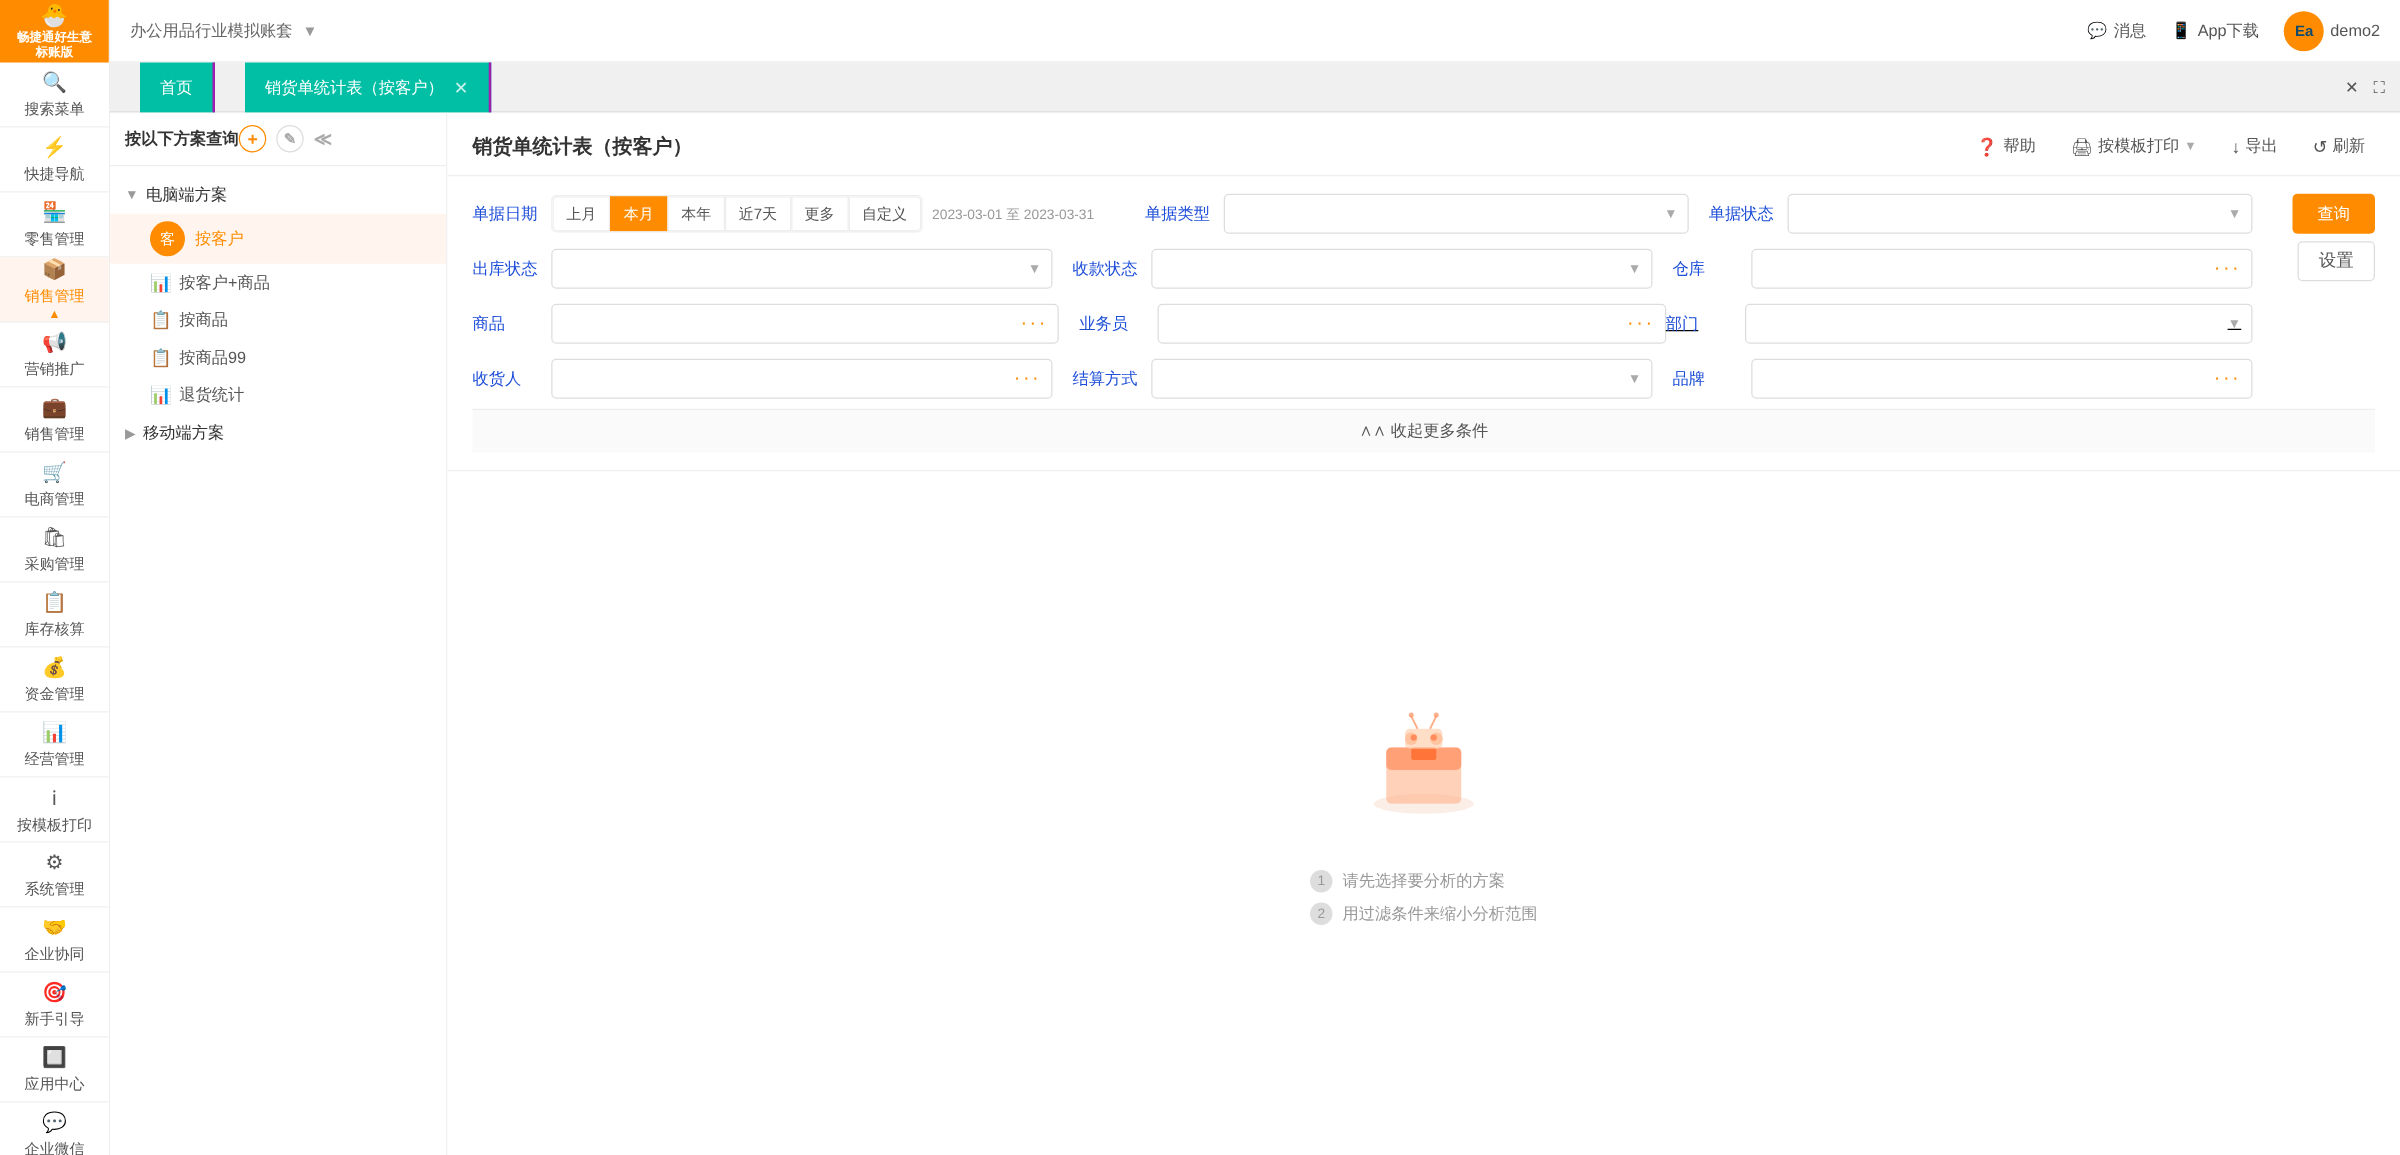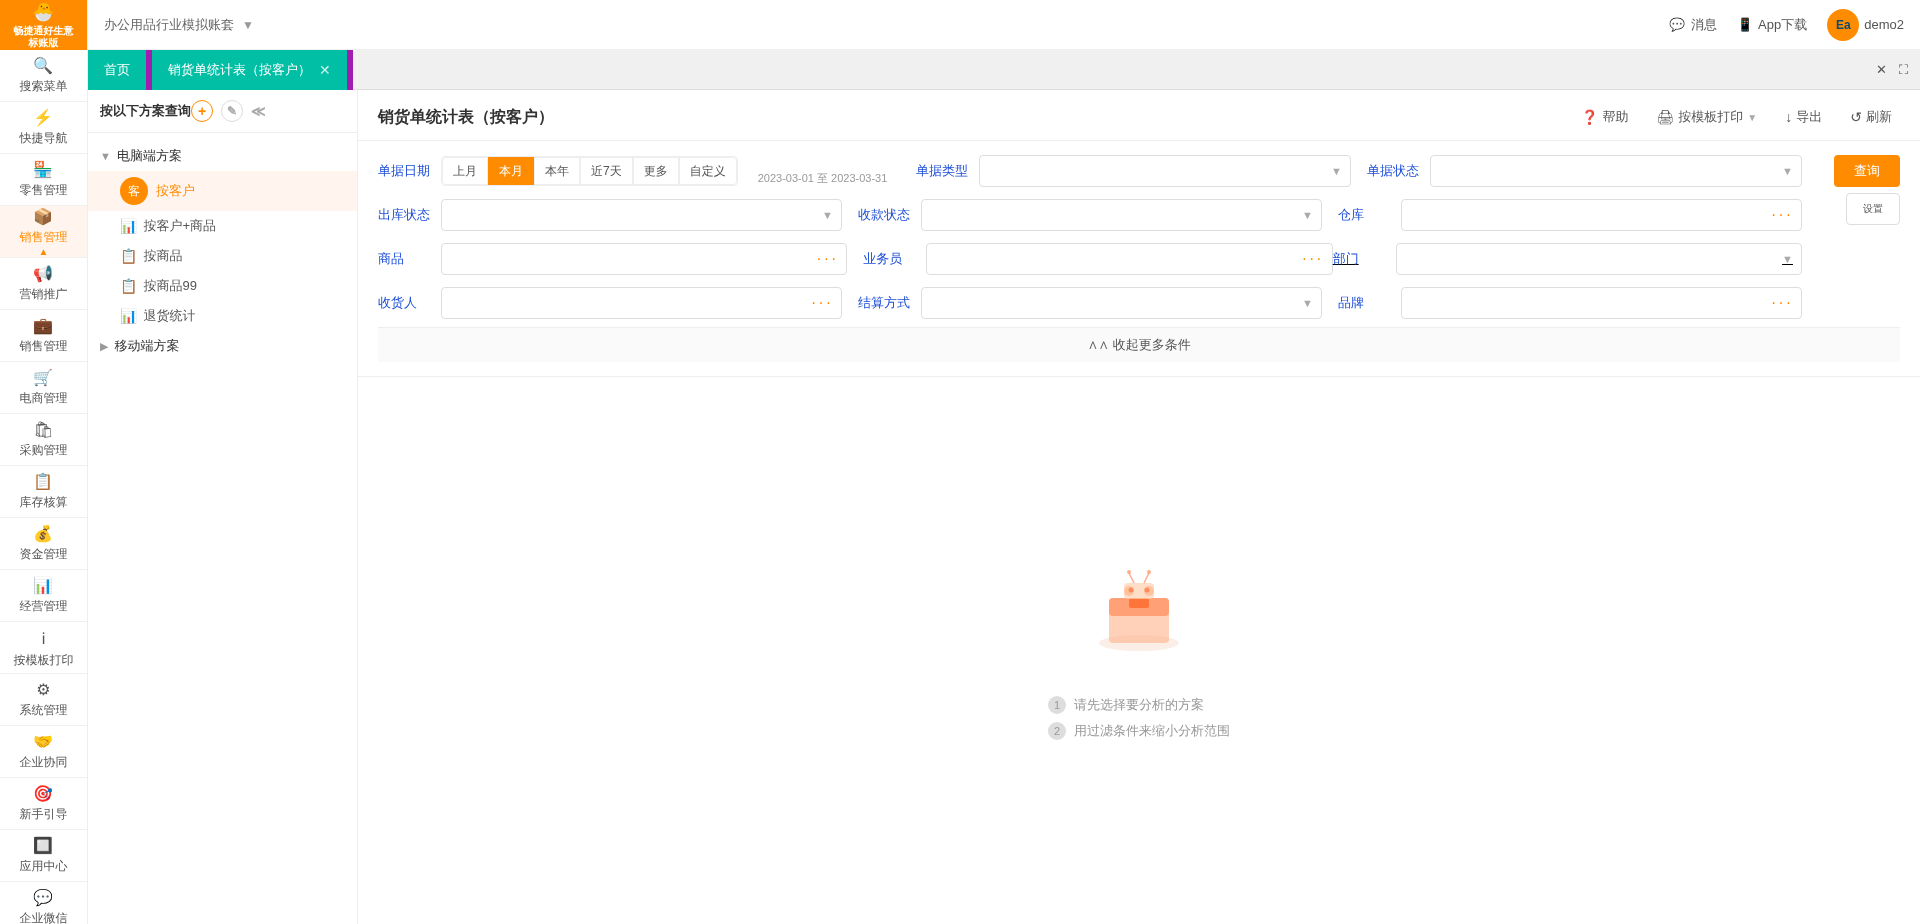--- a/index.html
+++ b/index.html
@@ -116,22 +116,23 @@
       padding: 0;
     }
     .tab-item {
       height: 40px;
       display: flex;
       align-items: center;
       padding: 0 16px;
       cursor: pointer;
       font-size: 13px;
       color: #555;
-      border-right: 6px solid #a21caf;
+      border-right: 2px solid #a21caf;
       background: #f0f0f0;
+      margin-left: 24px;
     }
     .tab-item.active {
       background: #00bfa5;
       color: white;
     }
     .tab-item .tab-close {
       margin-left: 8px;
       font-size: 14px;
       color: rgba(255,255,255,0.8);
     }
@@ -317,22 +318,22 @@
       justify-content: space-between;
       cursor: pointer;
       background: #fff;
     }
     .dropdown-arrow { color: #aaa; font-size: 11px; }
     .dropdown-dots { color: #ff8c00; font-size: 16px; letter-spacing: 2px; }
 
     
     .date-filter {
       display: flex;
-      align-items: flex-end;
-      gap: 12px;
+      align-items: center;
+      gap: 0;
     }
     .date-btn {
       padding: 4px 10px;
       cursor: pointer;
       font-size: 12px;
       color: #555;
       border: 1px solid #eee;
       background: #fff;
       height: 28px;
       display: flex;
@@ -361,21 +362,21 @@
       font-size: 13px;
       cursor: pointer;
       height: 32px;
     }
     .setting-btn {
       background: #fff;
       color: #555;
       border: 1px solid #ddd;
       border-radius: 4px;
       padding: 6px 16px;
-      font-size: 10px;
+      font-size: 14px;
       cursor: pointer;
       height: 32px;
       margin-top: 6px;
     }
 
     .btn-area {
       display: flex;
       flex-direction: column;
       align-items: flex-end;
       margin-left: 16px;

